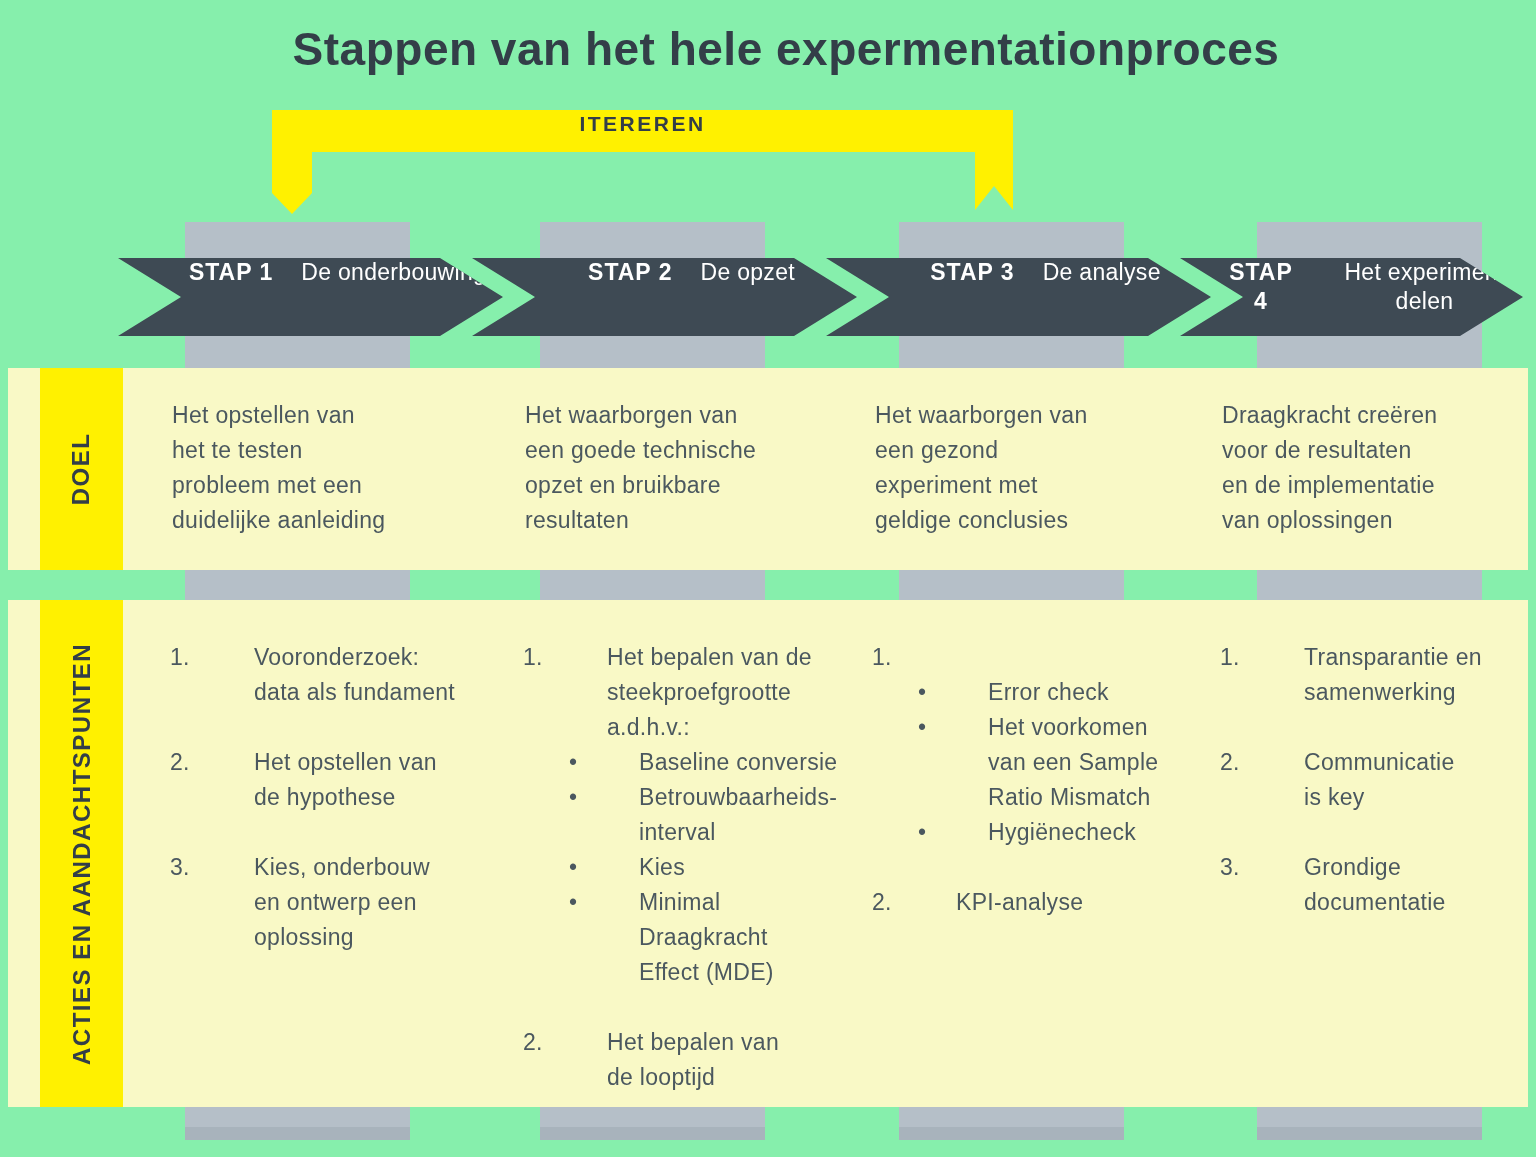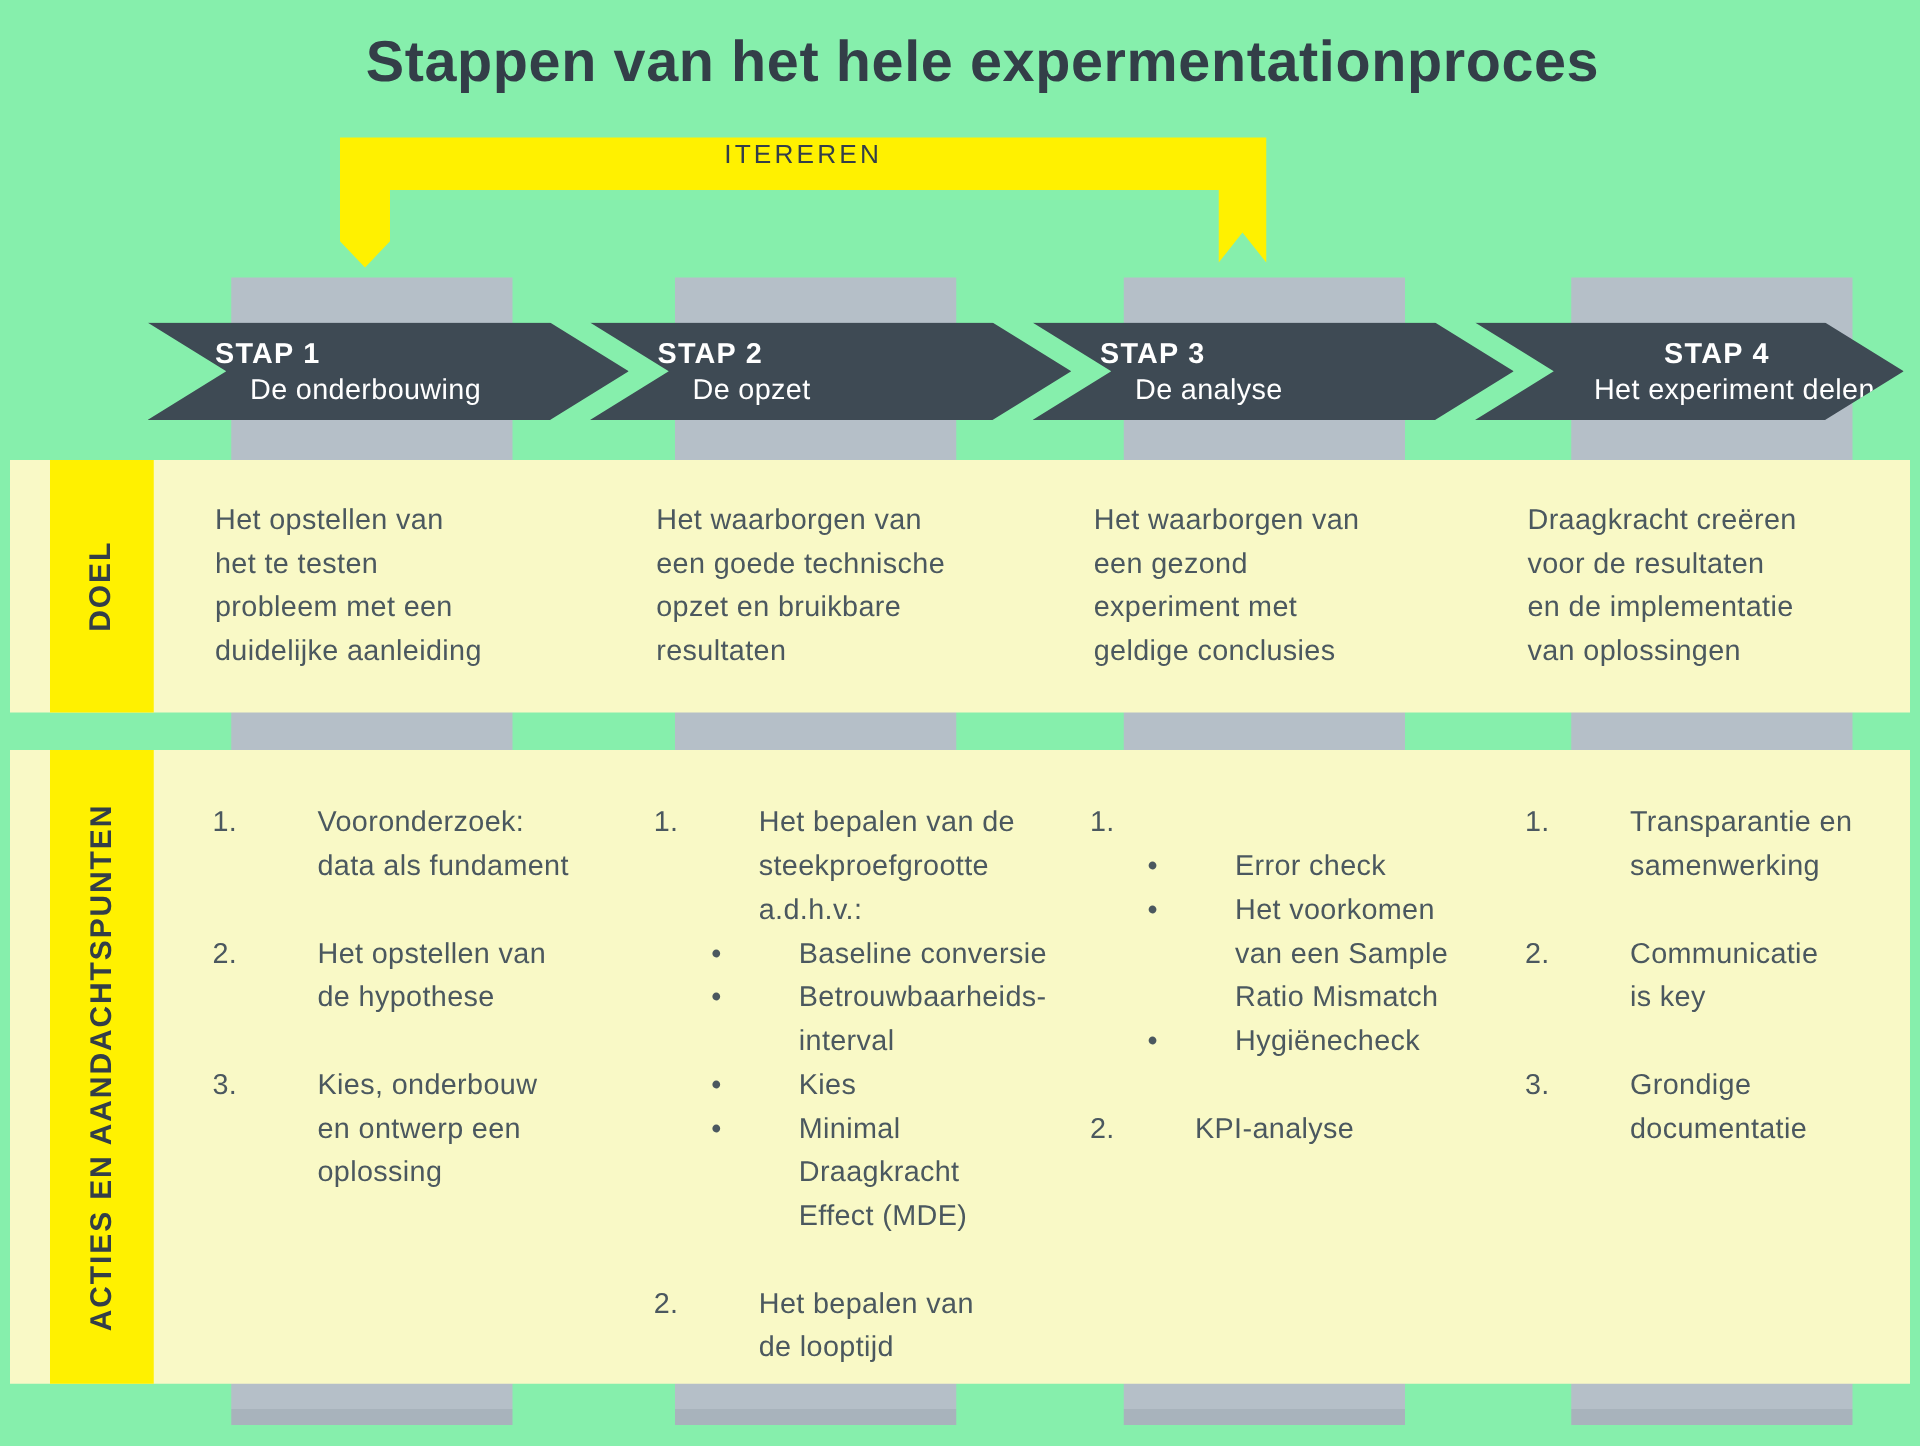--- a/index.html
+++ b/index.html
@@ -23,27 +23,27 @@
   .gray-bar{
     position:absolute;top:222px;height:918px;width:225px;z-index:1;
     background:linear-gradient(var(--graybar), var(--graybar) calc(100% - 13px), #a8b3bc calc(100% - 13px), #a8b3bc);
   }
   .gb1{left:185px}.gb2{left:540px}.gb3{left:899px}.gb4{left:1257px}
   
   .bracket-svg{position:absolute;left:0;top:0;z-index:2;pointer-events:none;}
   .iterate-label{
     position:absolute;left:272px;top:110px;width:741px;height:28px;z-index:3;
     display:flex;align-items:center;justify-content:center;
-    font-size:21px;font-weight:normal;letter-spacing:2.5px;color:var(--dark);
+    font-size:21px;font-weight:bold;letter-spacing:2.5px;color:var(--dark);
   }
   
   .arrow{
     position:absolute;top:258px;height:78px;z-index:3;background:var(--slate);
     clip-path:polygon(0 0, calc(100% - 63px) 0, 100% 50%, calc(100% - 63px) 100%, 0 100%, 63px 50%);
-    display:flex;flex-direction:column;justify-content:center;
+    display:flex;flex-direction:row;justify-content:center;
     padding-left:54px;box-sizing:border-box;color:#ffffff;line-height:29px;
   }
   .arrow.a4{padding-left:44px;text-align:center;}
   .arrow-step{font-size:23px;font-weight:bold;letter-spacing:1px;}
   .arrow-name{font-size:23px;font-weight:normal;letter-spacing:0.3px;margin-left:28px;}
   
   .band{position:absolute;left:8px;width:1520px;background:var(--pale);z-index:2;}
   #doel-band{top:368px;height:202px;}
   #acties-band{top:600px;height:507px;}
   .vlabel{

